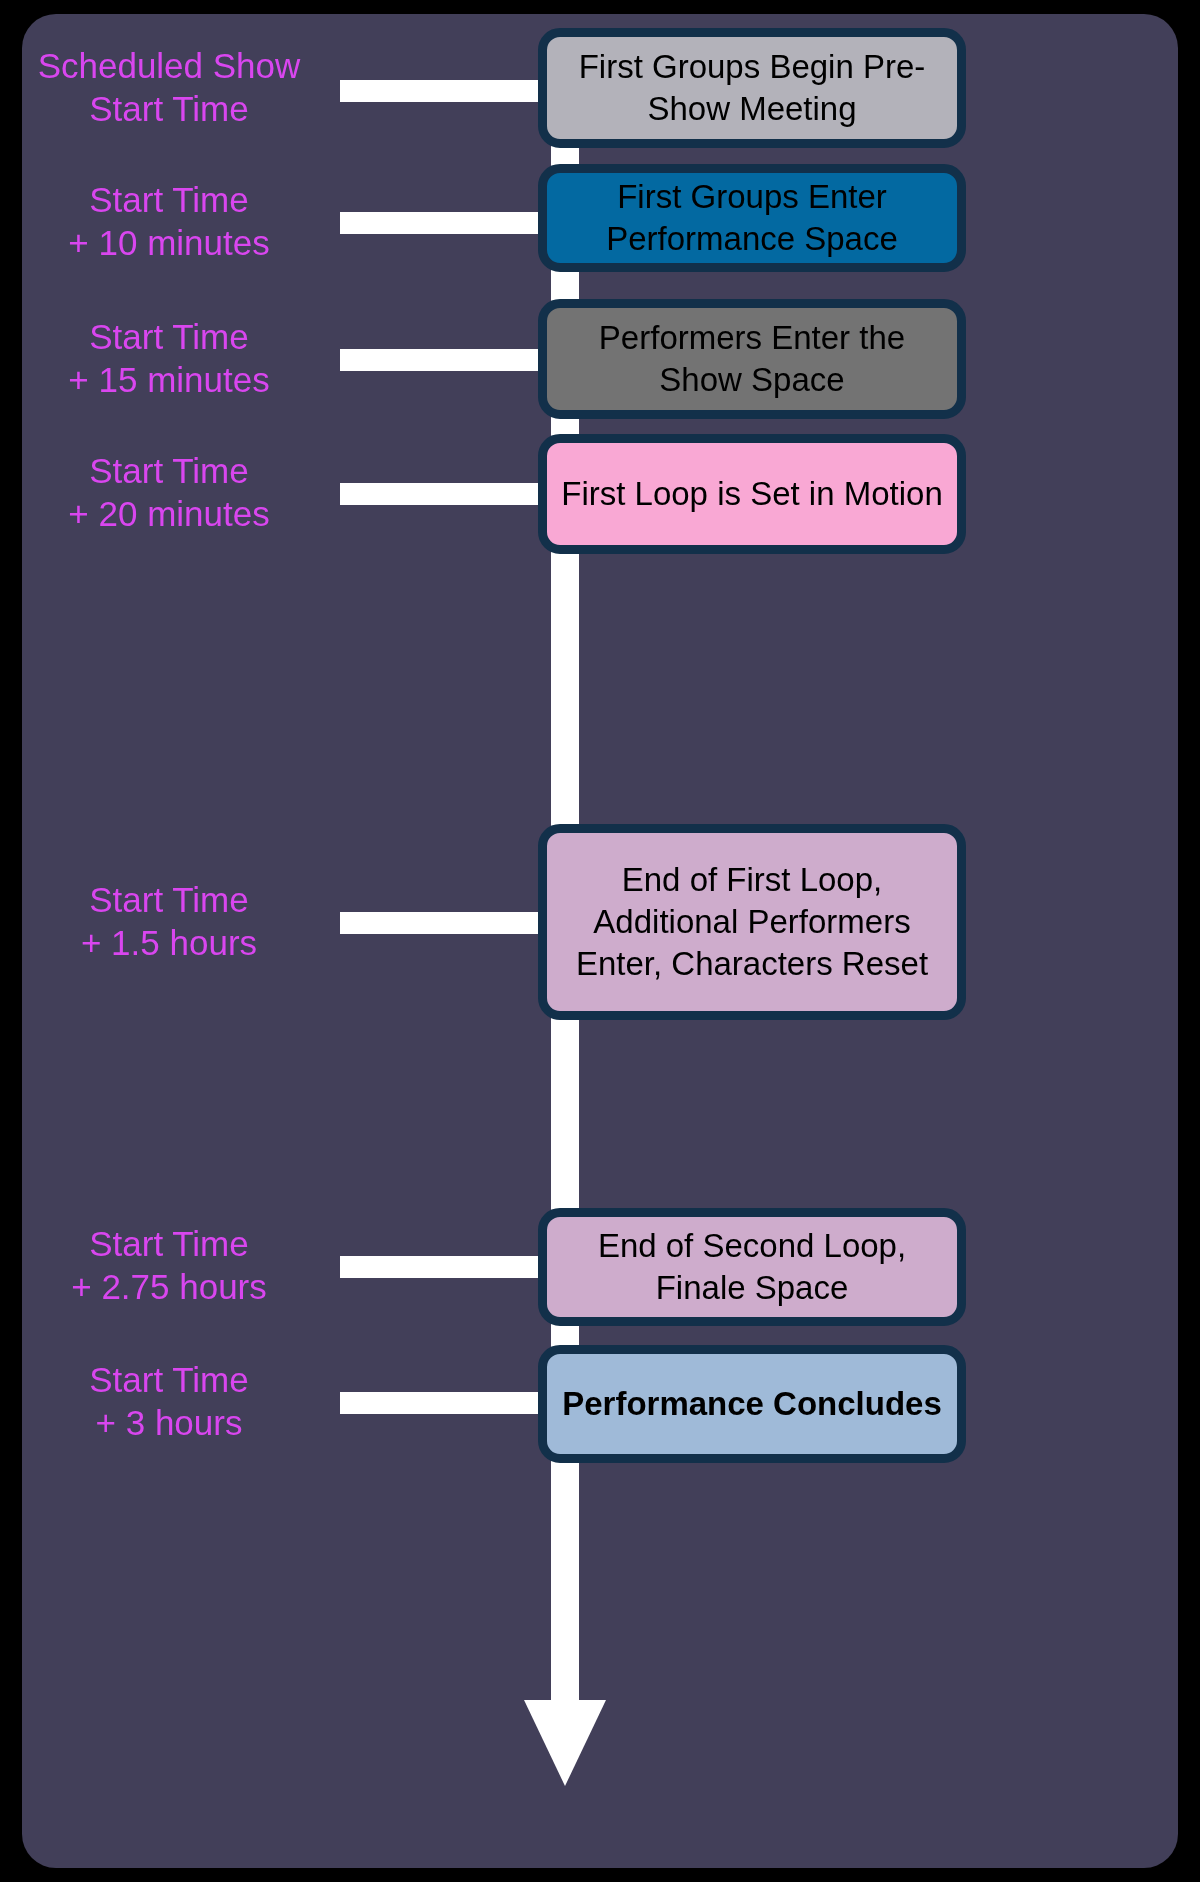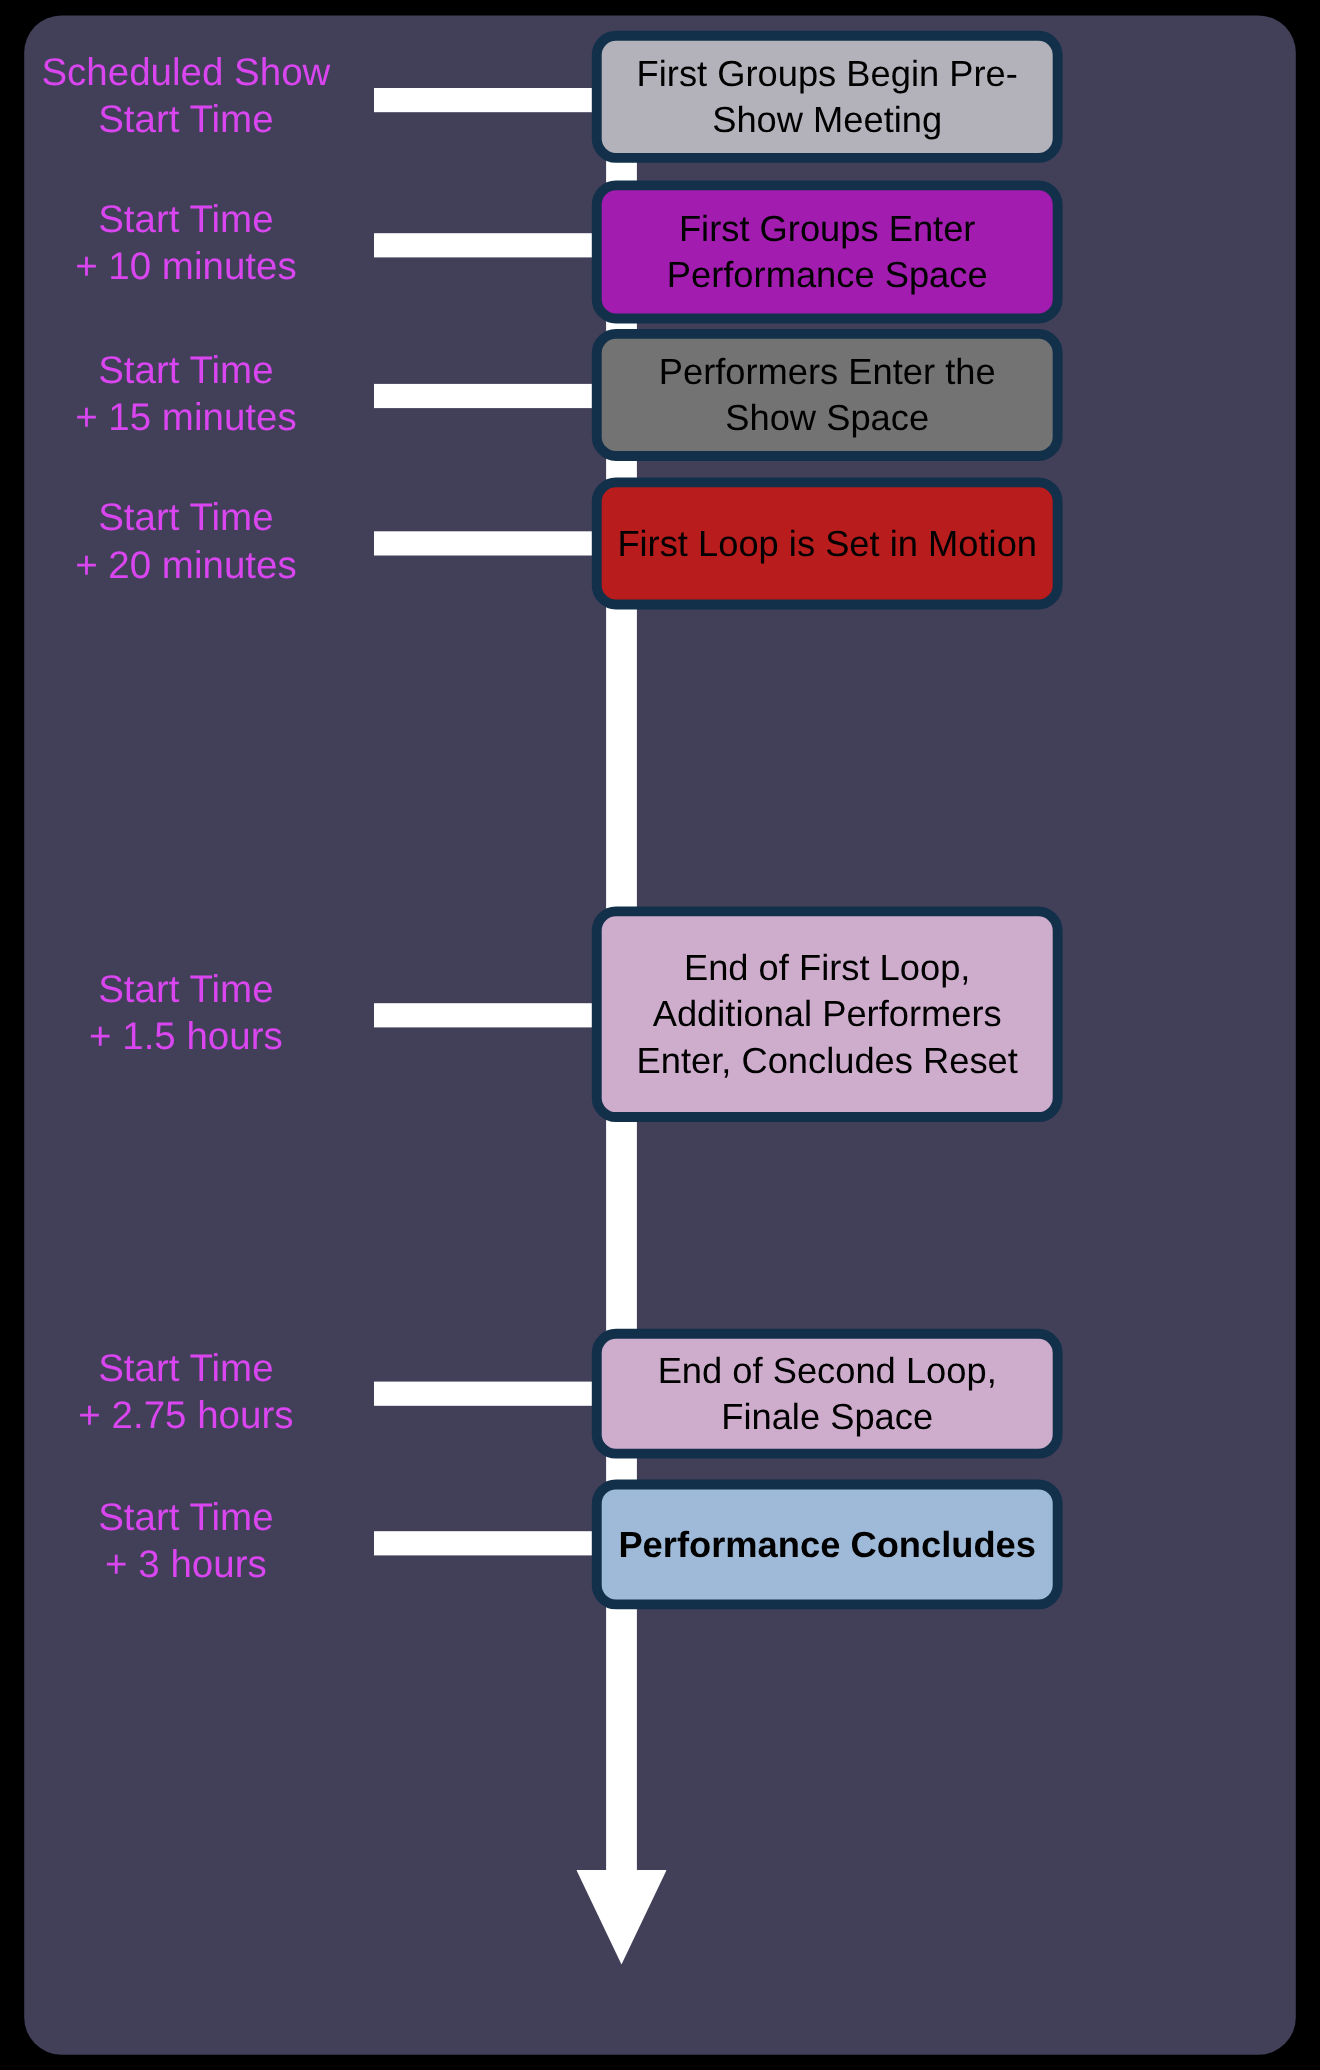--- a/index.html
+++ b/index.html
@@ -124,19 +124,19 @@
   <div class="time-label" style="left:30px; top:449px; width:278px;">Start Time
 + 20 minutes</div>
   <div class="time-label" style="left:30px; top:878px; width:278px;">Start Time
 + 1.5 hours</div>
   <div class="time-label" style="left:30px; top:1222px; width:278px;">Start Time
 + 2.75 hours</div>
   <div class="time-label" style="left:30px; top:1358px; width:278px;">Start Time
 + 3 hours</div>
 
   <div class="event-box" style="top:28px; height:120px; background:#B3B2BA;">First Groups Begin Pre-Show Meeting</div>
-  <div class="event-box" style="top:164px; height:130px; background:#a21caf;">First Groups Enter Performance Space</div>
+  <div class="event-box" style="top:164px; height:108px; background:#0369a1;">First Groups Enter Performance Space</div>
   <div class="event-box" style="top:299px; height:120px; background:#737373;">Performers Enter the Show Space</div>
-  <div class="event-box" style="top:434px; height:120px; background:#b91c1c;">First Loop is Set in Motion</div>
-  <div class="event-box" style="top:824px; height:196px; background:#CEACCC;">End of First Loop, Additional Performers Enter, Concludes Reset</div>
+  <div class="event-box" style="top:434px; height:120px; background:#f9a8d4;">First Loop is Set in Motion</div>
+  <div class="event-box" style="top:824px; height:196px; background:#CEACCC;">End of First Loop, Additional Performers Enter, Characters Reset</div>
   <div class="event-box" style="top:1208px; height:118px; background:#CEACCC;">End of Second Loop, Finale Space</div>
   <div class="event-box" style="top:1345px; height:118px; background:#9FBAD8;font-weight:bold;">Performance Concludes</div>
 </div>
 
 </body></html>

